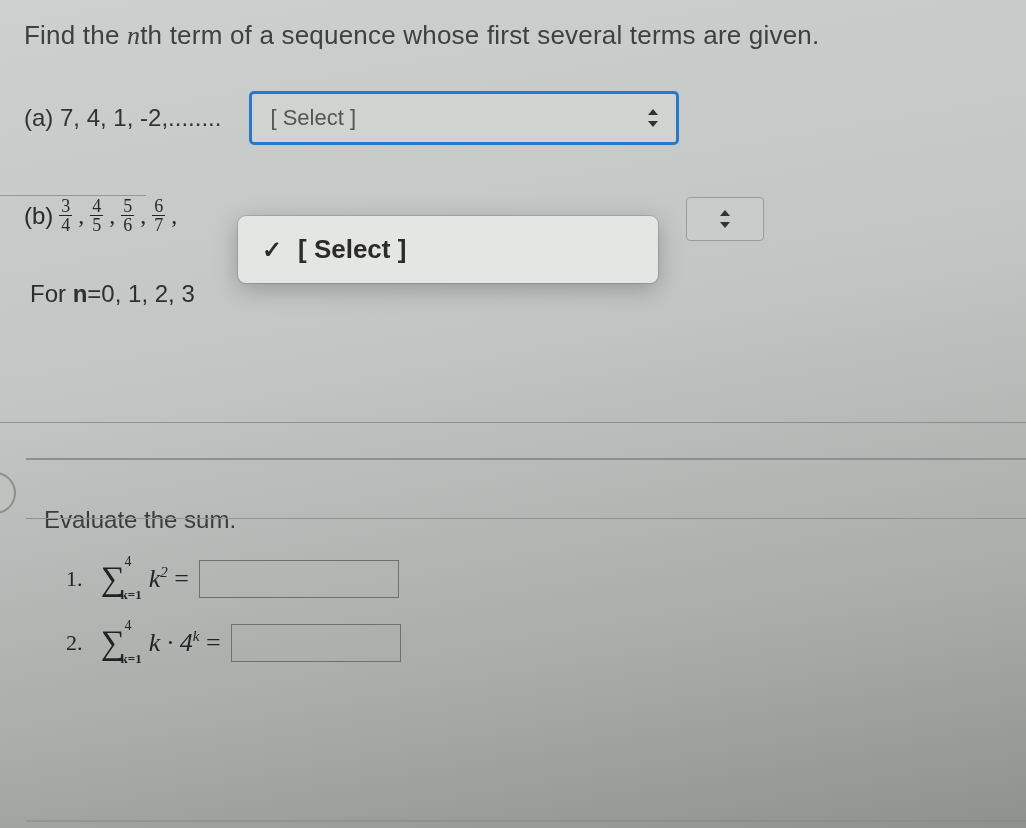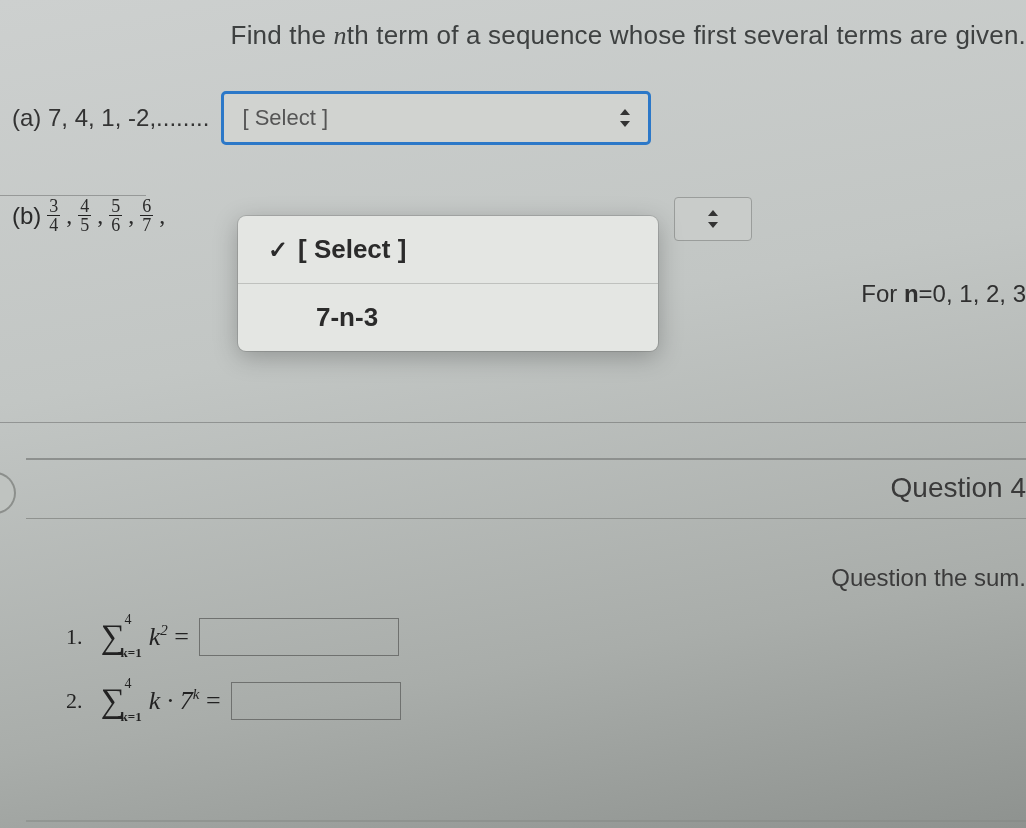--- a/index.html
+++ b/index.html
@@ -8,36 +8,35 @@
     font-family: Arial, Helvetica, sans-serif;
     background: linear-gradient(170deg, #cdd0cf 0%, #c2c6c4 40%, #a9adaa 75%, #8e928f 100%);
     color: #2e3030;
     position: relative;
   }
 
   .main {
     position: relative;
     width: 100%;
     height: 100%;
-    padding: 20px 0 0 8px;
-    text-align: right;
+    padding: 20px 0 0 20px;
   }
 
   .prompt {
     font-size: 26px;
     letter-spacing: 0.2px;
     color: #3e4141;
     padding-left: 4px;
   }
   .prompt .nth { font-style: italic; font-family: 'Times New Roman', serif; }
 
   .row {
     display: flex;
     align-items: center;
-    gap: 12px;
+    gap: 28px;
     position: relative;
   }
 
   .part-a {
     margin-top: 40px;
     padding-left: 4px;
   }
   .part-a-label {
     font-size: 24px;
     color: #333;
@@ -289,33 +288,29 @@
     <span>For </span><b>n</b><span>=0, 1, 2, 3</span>
   </div>
 
   <div class="hline hline2"></div>
 
   <div class="dropdown">
     <div class="dropdown-item head">
       <span class="check">✓</span>
       <span>[ Select ]</span>
     </div>
-    <div class="dropdown-item indent2">
-      <span>7-n-3</span>
-    </div>
   </div>
 
   <div class="left-nub"></div>
 
   <div class="q4">
     <div class="q4-border-top"></div>
-    <div class="q4-title">Question 4</div>
     <div class="q4-border-top2"></div>
 
-    <div class="q4-prompt">Question the sum.</div>
+    <div class="q4-prompt">Evaluate the sum.</div>
 
     <div class="sum-row">
       <span class="sum-index">1.</span>
       <span class="sigma-wrap">
         <span class="sigma">∑</span>
         <span class="sigma-sup">4</span>
         <span class="sigma-sub">k=1</span>
       </span>
       <span class="sum-body">
         <span>k</span><span class="sup">2</span><span style="font-style:normal;"> =</span>
@@ -324,20 +319,20 @@
     </div>
 
     <div class="sum-row">
       <span class="sum-index">2.</span>
       <span class="sigma-wrap">
         <span class="sigma">∑</span>
         <span class="sigma-sup">4</span>
         <span class="sigma-sub">k=1</span>
       </span>
       <span class="sum-body">
-        <span>k · 7</span><span class="sup">k</span><span style="font-style:normal;"> =</span>
+        <span>k · 4</span><span class="sup">k</span><span style="font-style:normal;"> =</span>
       </span>
       <div class="answer-box" style="width:170px;"></div>
     </div>
   </div>
 
   <div class="bottom-border"></div>
 </div>
 
 </body></html>

